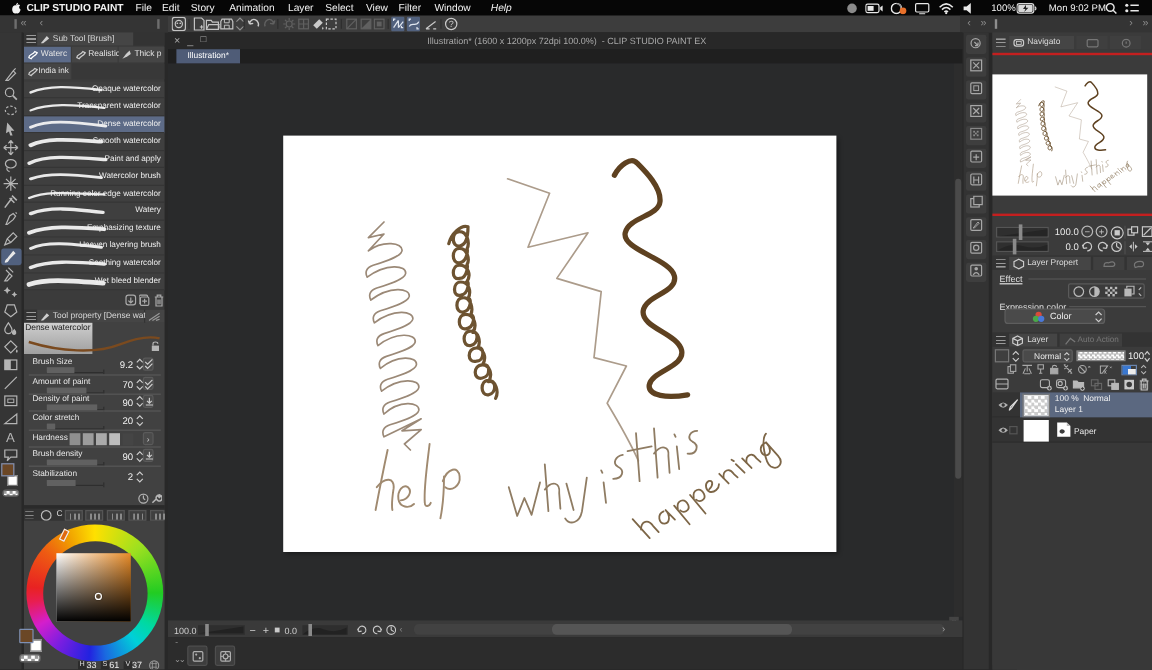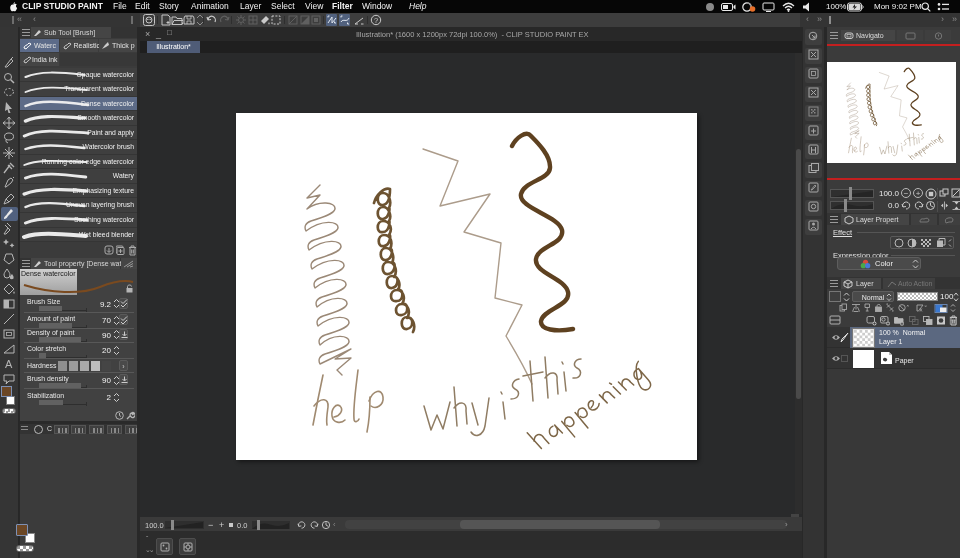--- a/index.html
+++ b/index.html
@@ -85,21 +85,21 @@
         <path d="M4.5,2.6 C5.5,1.4 7,1.6 7.8,2.4 C6.8,3 6.6,4.6 7.6,5.6 C8,6 8.2,6.1 8.2,6.1 C8.2,6.1 7.6,8 6.6,8.9 C5.9,9.5 5.2,9.3 4.5,9 C3.8,9.3 3.1,9.5 2.4,8.9 C1,7.6 0.6,4.6 2.2,3 C2.9,2.3 3.9,2.3 4.5,2.6 Z M4.4,2.3 C4.3,1.5 5,0.5 6,0.3 C6.1,1.2 5.3,2.2 4.4,2.3 Z" fill="#f2f2f2"></path>
       </svg>
     <span class="mi b" style="left:22px;text-align:center;">CLIP STUDIO PAINT</span>
     <span class="mi" style="left:113px;">File</span>
     <span class="mi" style="left:135px;">Edit</span>
     <span class="mi" style="left:159px;">Story</span>
     <span class="mi" style="left:191px;">Animation</span>
     <span class="mi" style="left:240px;">Layer</span>
     <span class="mi" style="left:271px;">Select</span>
     <span class="mi" style="left:305px;">View</span>
-    <span class="mi" style="left:332px;font-weight:bold;">Filter</span>
+    <span class="mi" style="left:332px;">Filter</span>
     <span class="mi" style="left:362px;">Window</span>
     <span class="mi" style="left:409px;font-style:italic;">Help</span>
     <span class="mi" style="left:826px;font-size:8px;">100%</span>
     <span class="mi" style="left:874px;font-size:8px;">Mon 9:02 PM</span>
     <svg class="mi" style="left:705px;top:2px" width="10" height="10" viewBox="0 0 10 10">
         <circle cx="5" cy="5" r="4" fill="#8a8a8a"></circle>
       </svg>
     <svg class="mi" style="left:721px;top:2px" width="15" height="10" viewBox="0 0 15 10">
         <rect x="0.5" y="1.5" width="11" height="7" rx="1.5" fill="none" stroke="#e8e8e8"></rect>
         <rect x="2" y="3" width="5" height="4" fill="#e8e8e8"></rect>
@@ -639,20 +639,37 @@
       <span style="position:absolute;left:1px;top:2px;width:7px;height:6px;background:repeating-linear-gradient(#8a8a8a 0 1px, rgba(0,0,0,0) 1px 3px);"></span>
       <span style="position:absolute;left:14px;top:0.5px;width:9px;height:9px;border-radius:50%;border:1.5px solid #bbb;"></span>
       <span style="position:absolute;left:27px;top:1px;color:#ddd;font-size:7px;">C</span>
       <span class="cwtab" style="left:34px;"></span>
         <span class="cwtab" style="left:51px;"></span>
       <span class="cwtab" style="left:69px;"></span>
         <span class="cwtab" style="left:87px;"></span>
       <span class="cwtab" style="left:105px;width:12px;"></span>
     </div>
 
+    <div style="position:absolute;left:0;top:407px;width:117px;height:124px;background:#414141;overflow:hidden;">
+      <div id="ring"></div>
+      <div id="ringhole"></div>
+      <div id="satval"></div>
+      <span style="position:absolute;left:59px;top:59.5px;width:6px;height:6px;border:1.5px solid #fff;border-radius:50%;box-shadow:0 0 1px #000;"></span>
+      <span style="position:absolute;left:31px;top:7px;width:5px;height:10px;border:1.5px solid #eee;background:#e06a10;transform:rotate(27deg);"></span>
+      <span class="hsvbox" style="left:45px;">H</span>
+        <span class="hsvnum" style="left:52px;">33</span>
+      <span class="hsvbox" style="left:64px;">S</span>
+        <span class="hsvnum" style="left:71px;">61</span>
+      <span class="hsvbox" style="left:83px;">V</span>
+        <span class="hsvnum" style="left:90px;">37</span>
+      <svg style="position:absolute;left:104px;top:116px" width="9" height="9" viewBox="0 0 9 9">
+          <circle cx="4.5" cy="4.5" r="3.8" fill="none" stroke="#999"></circle>
+          <path d="M2,3 h5 M2,6 h5 M3,1.5 v6 M6,1.5 v6" stroke="#999" stroke-width=".7"></path>
+        </svg>
+    </div>
   </div>
 
   <div class="abs" style="left:16px;top:524px;width:12px;height:12px;background:#6b4726;border:1.5px solid #7d90b5;border-radius:1px;z-index:5;"></div>
   <div class="abs" style="left:25px;top:533px;width:10px;height:10px;background:#fff;border:1px solid #888;z-index:4;"></div>
   <div class="abs" style="left:16px;top:545px;width:18px;height:7px;border-radius:3px;z-index:5;background:repeating-conic-gradient(#fff 0% 25%, #9a9a9a 0% 50%) 0 0/6px 6px;border:1px solid #666;"></div>
 
   <div id="docwin" class="abs">
     <div id="titlebar">
       <span style="position:absolute;left:5px;top:2px;font-size:9px;">×</span>
       <span style="position:absolute;left:16px;top:2px;font-size:9px;">_</span>

